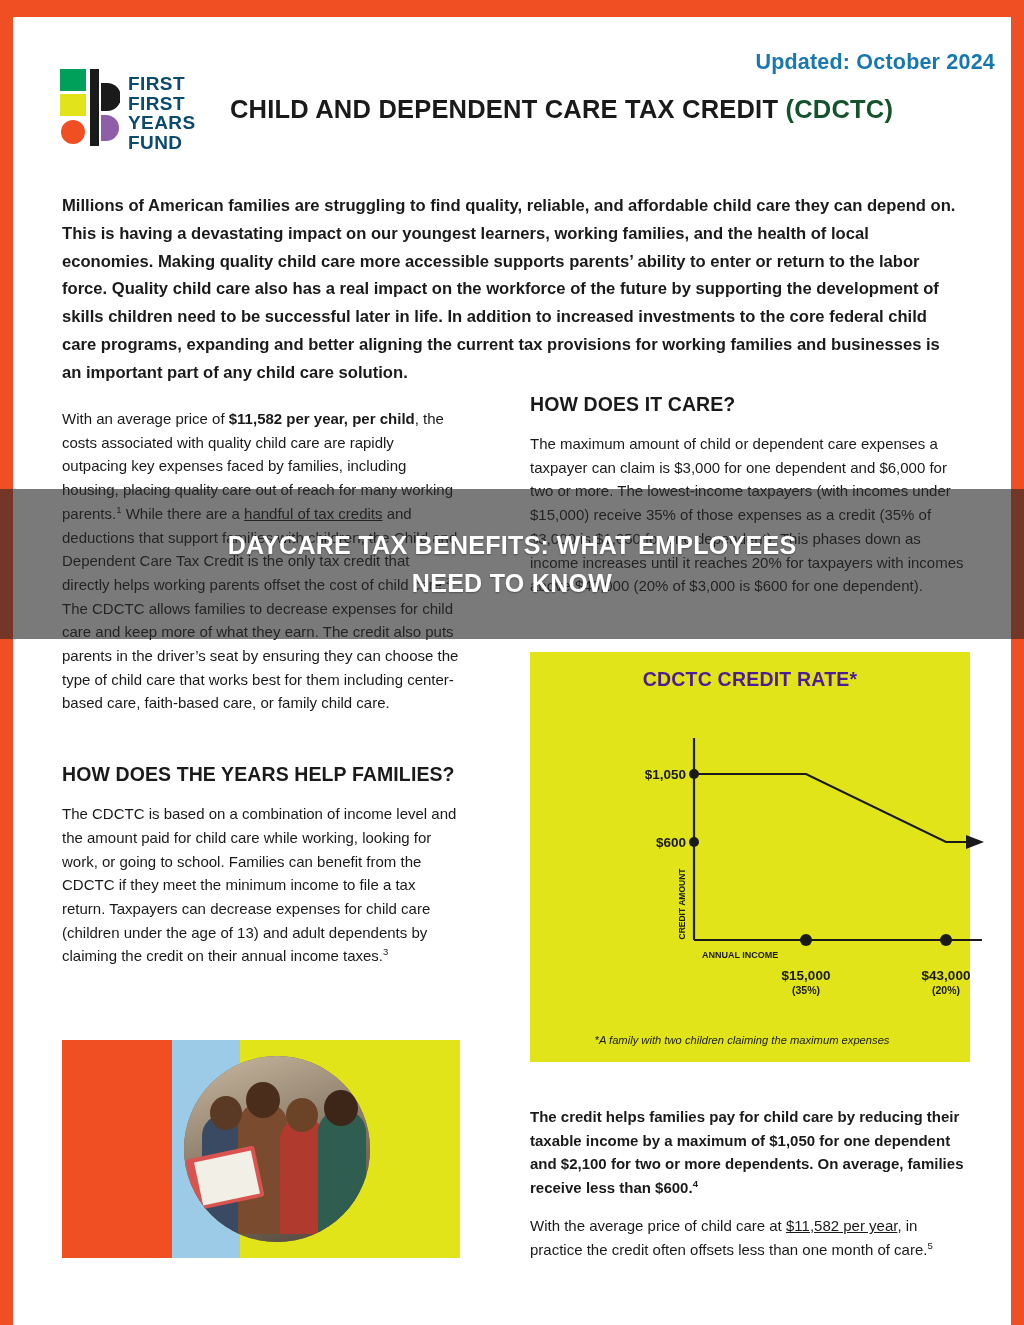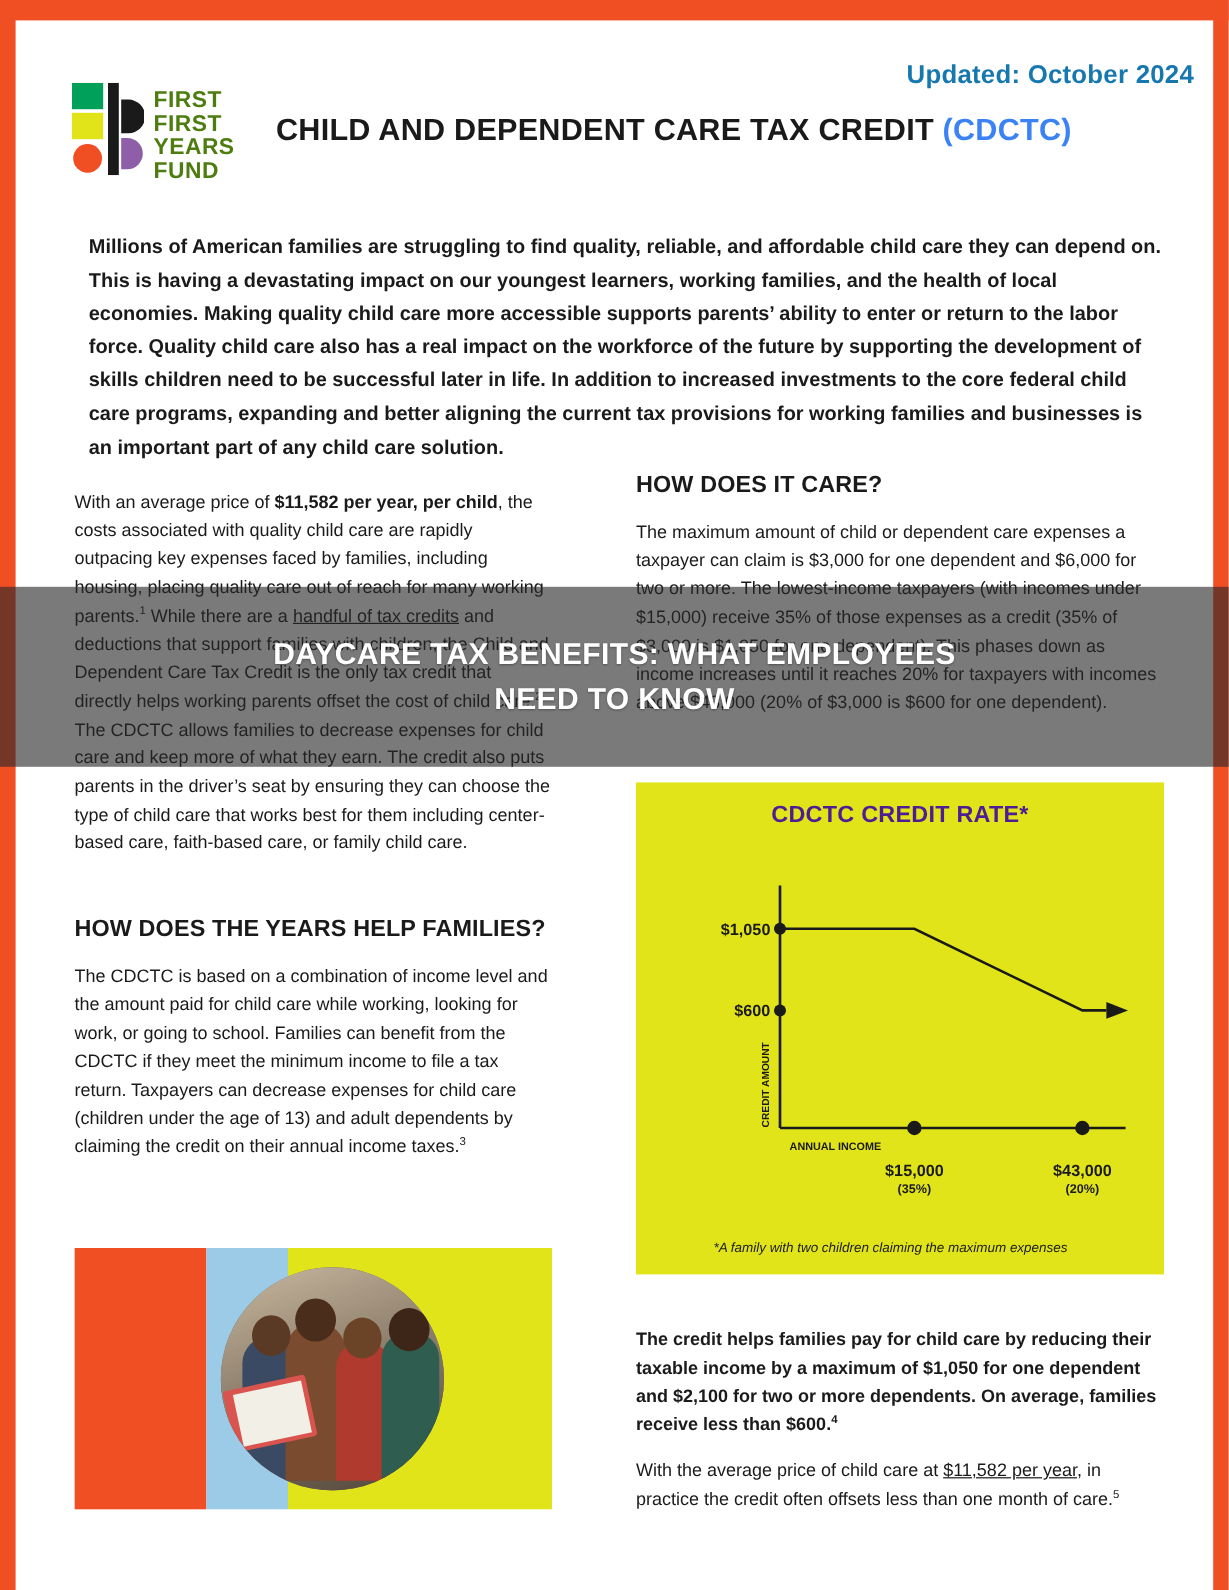--- a/index.html
+++ b/index.html
@@ -60,53 +60,52 @@
     width: 60px; height: 77px;
   }
   .logo-text {
     position: absolute;
     left: 68px;
     top: 18px;
     font-weight: bold;
     font-size: 19px;
     line-height: 19.5px;
     letter-spacing: 0.4px;
-    color: #4d7c0f;
+    color: #0c4a6e;
   }
   .updated {
     position: absolute;
     right: 0;
     top: 8px;
     font-size: 21.5px;
     font-weight: bold;
     color: #1778b0;
     letter-spacing: 0.2px;
   }
   .doc-title {
     position: absolute;
     left: 175px;
     top: 53px;
     font-size: 25.5px;
     font-weight: bold;
     color: #1a1a1a;
     letter-spacing: 0.2px;
   }
-  .doc-title .accent { color: #3b82f6; }
+  .doc-title .accent { color: #14532d; }
 
   
   .intro {
     position: absolute;
     top: 192px;
     left: 62px;
     width: 900px;
     font-size: 16.6px;
     line-height: 27.8px;
     color: #1a1a1a;
     font-weight: 600;
-    margin-left: 12px;
   }
 
   
   .col-left {
     position: absolute;
     top: 392px;
     left: 62px;
     width: 398px;
   }
   .col-right {
@@ -155,20 +154,21 @@
     font-weight: bold;
     color: #4c1d95;
     letter-spacing: 0.2px;
   }
   .chart-inner {
     position: absolute;
     top: 56px;
     left: 0;
     width: 416px;
     height: 340px;
+    padding-left: 44px;
   }
   .chart-svg { display: block; }
   .chart-note {
     position: absolute;
     bottom: 16px;
     left: 0;
     width: 424px;
     text-align: center;
     font-size: 11.2px;
     font-style: italic;

